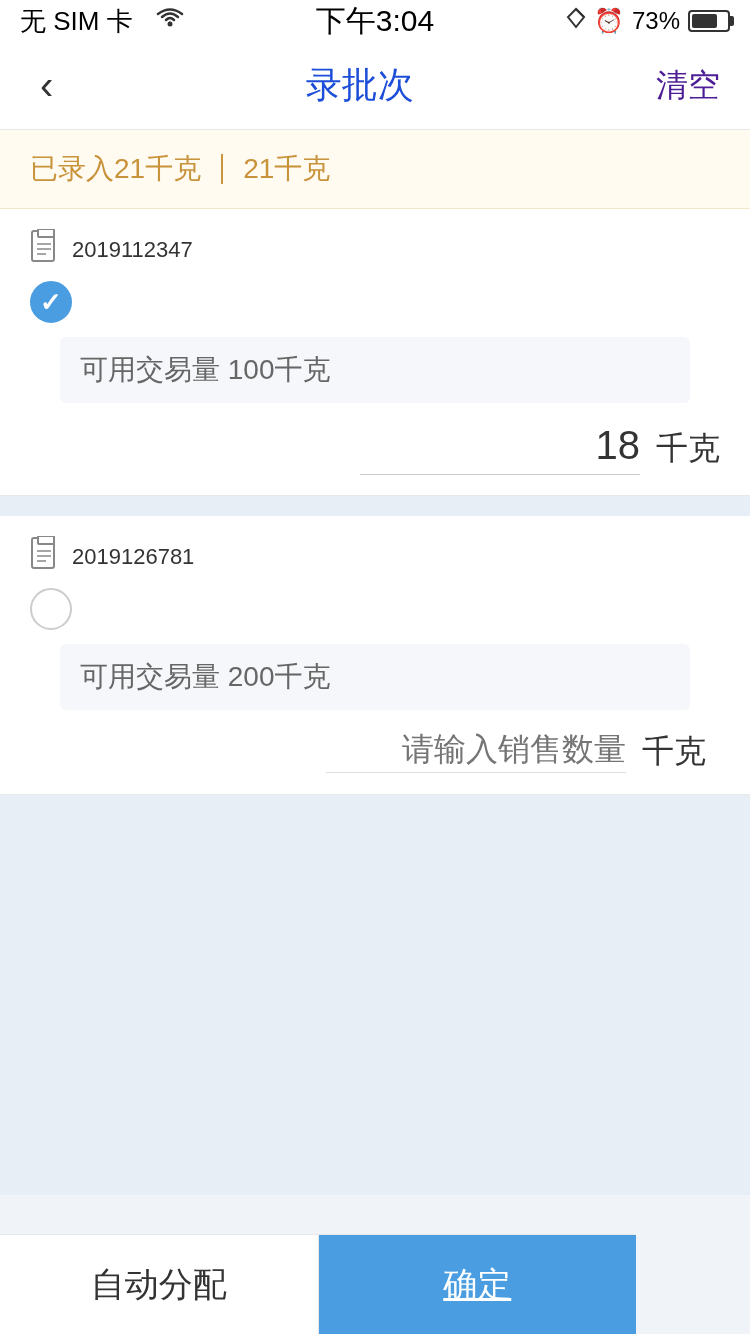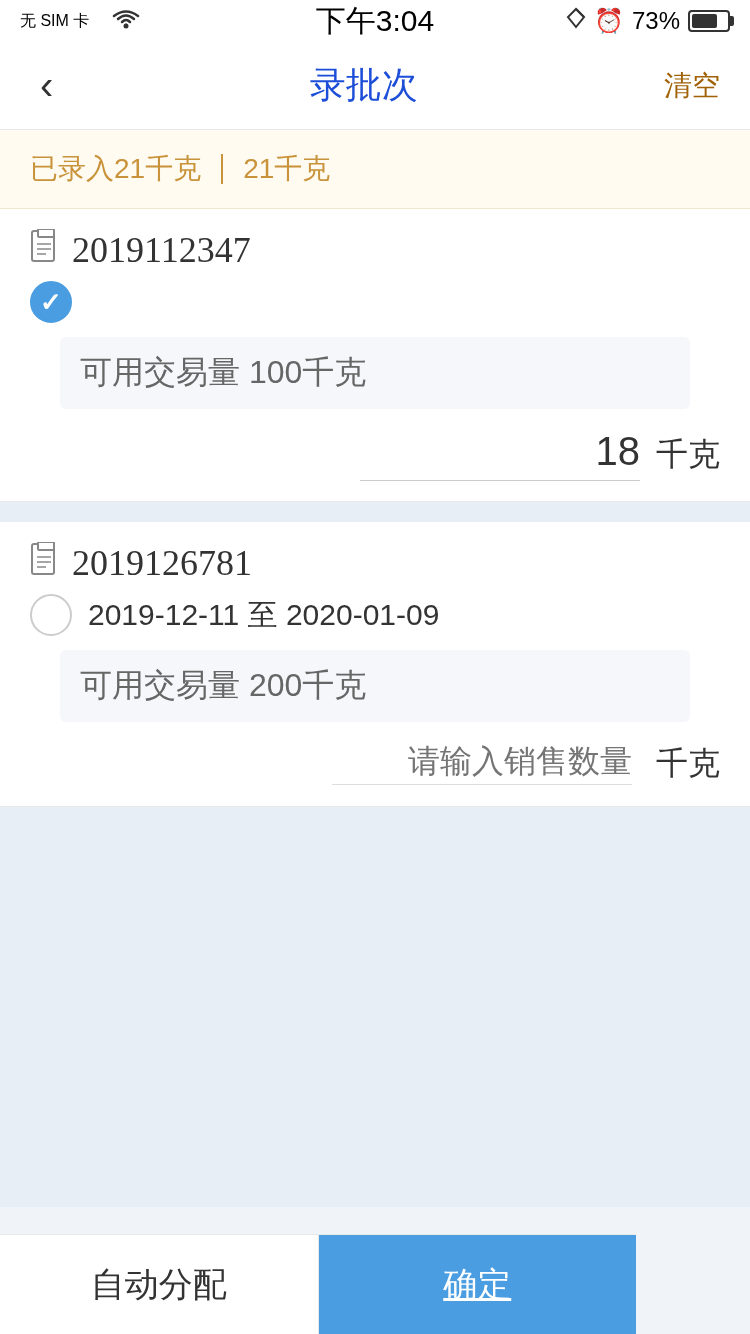--- a/index.html
+++ b/index.html
@@ -18,23 +18,22 @@
       height: 42px;
       background: #fff;
       display: flex;
       align-items: center;
       justify-content: space-between;
       padding: 0 20px;
       font-size: 26px;
     }
     .status-left {
       display: flex;
-      align-items: center;
       gap: 22px;
-      font-size: 16px;
+      font-size: 26px;
     }
     .status-center {
       font-size: 30px;
       font-weight: 500;
       position: absolute;
       left: 50%;
       transform: translateX(-50%);
     }
     .status-right {
       display: flex;
@@ -86,22 +85,22 @@
       color: #333;
       cursor: pointer;
       padding: 10px;
     }
     .nav-title {
       font-size: 36px;
       font-weight: 500;
       color: #1d4ed8;
     }
     .nav-clear {
-      font-size: 28px;
-      color: #a16207;
+      font-size: 32px;
+      color: #4c1d95;
       cursor: pointer;
       font-family: Liberation Serif, serif;
     }
 
     
     .info-banner {
       width: 750px;
       background: #fffbf0;
       padding: 20px 30px;
       display: flex;
@@ -132,24 +131,23 @@
       display: flex;
       align-items: center;
       gap: 10px;
       margin-bottom: 10px;
     }
     .batch-doc-icon {
       font-size: 34px;
       color: #666;
     }
     .batch-id {
-      font-size: 36px;
+      font-size: 22px;
       color: #333;
       font-weight: 500;
-      font-family: Liberation Serif, serif;
     }
     .batch-date-row {
       display: flex;
       align-items: center;
       gap: 16px;
       margin-bottom: 14px;
     }
     .radio-circle {
       width: 42px;
       height: 42px;
@@ -168,39 +166,39 @@
     .radio-check {
       color: #fff;
       font-size: 26px;
       font-weight: bold;
     }
     .batch-date {
       font-size: 30px;
       color: #333;
     }
     .available-qty-text {
-      font-size: 32px;
+      font-size: 28px;
       color: #666;
     }
     .quantity-row {
       display: flex;
       align-items: center;
       justify-content: flex-end;
       padding: 20px 30px;
       background: #fff;
       border-bottom: 1px solid #e8e8e8;
     }
     .quantity-input-row {
       display: flex;
       align-items: center;
       justify-content: space-between;
-      padding: 20px 30px;
+      padding: 20px 44px;
       background: #fff;
       border-bottom: 1px solid #e8e8e8;
-      gap: 8px;
+      gap: 0;
     }
     .qty-input-wrapper {
       flex: 1;
       display: flex;
       flex-direction: column;
       align-items: flex-end;
     }
     .qty-input-field {
       font-size: 32px;
       color: #bbb;
@@ -393,21 +391,20 @@
           <line x1="7" y1="20" x2="21" y2="20" stroke="#888" stroke-width="1.5"></line>
           <line x1="7" y1="25" x2="16" y2="25" stroke="#888" stroke-width="1.5"></line>
         </svg>
       </span>
       <span class="batch-id">2019126781</span>
     </div>
     <div class="batch-date-row">
       <div class="radio-circle">
         <span class="radio-check" style="color:transparent;">✓</span>
       </div>
-      <span class="batch-date">2019-12-11 至 2020-01-09</span>
     </div>
     <div class="item2-avail-box">
       <span class="available-qty-text">可用交易量 200千克</span>
     </div>
   </div>
 
   <div class="quantity-input-row" style="position:relative;">
     <div class="qty-input-wrapper">
       <input type="text" class="qty-input-field" style="color: rgb(187, 187, 187);" placeholder="请输入销售数量">
       <div class="qty-underline"></div>

